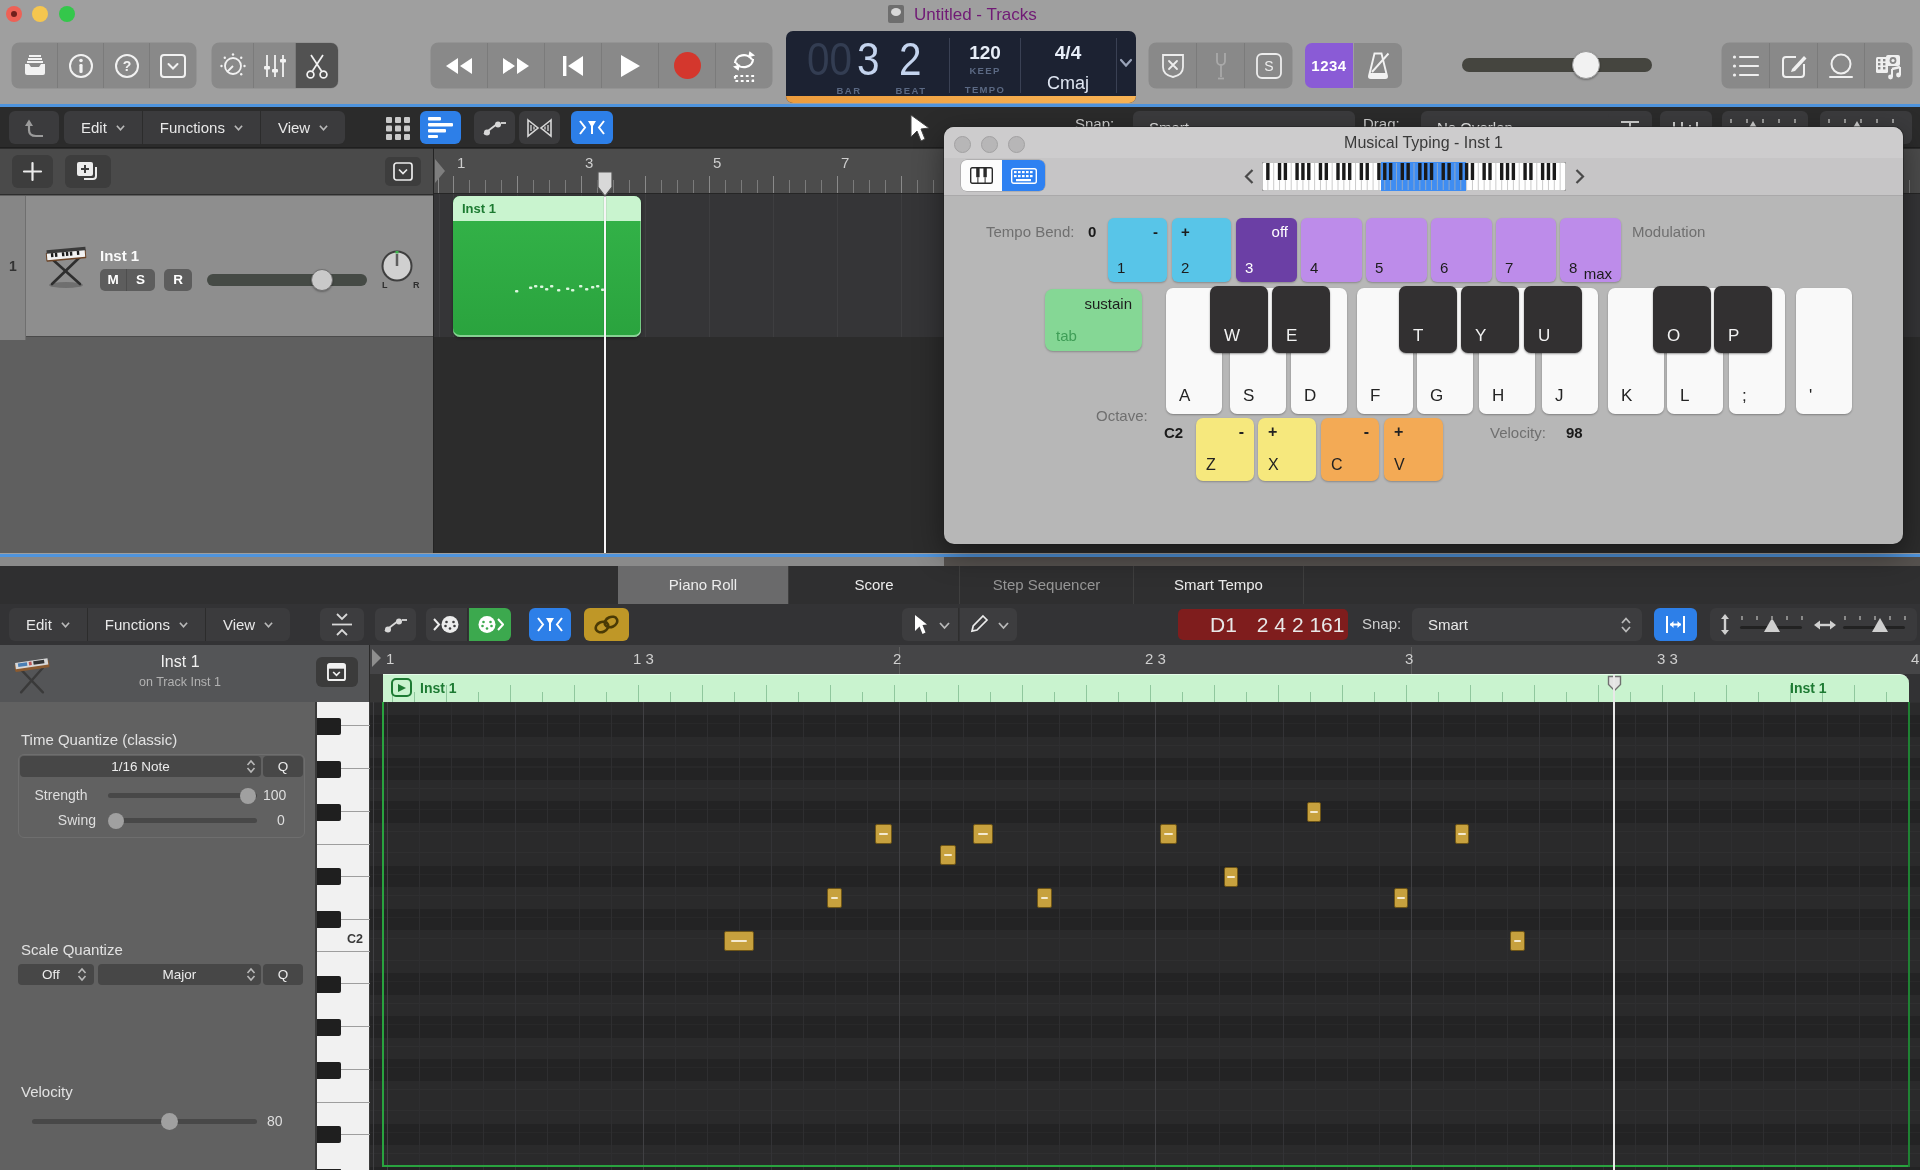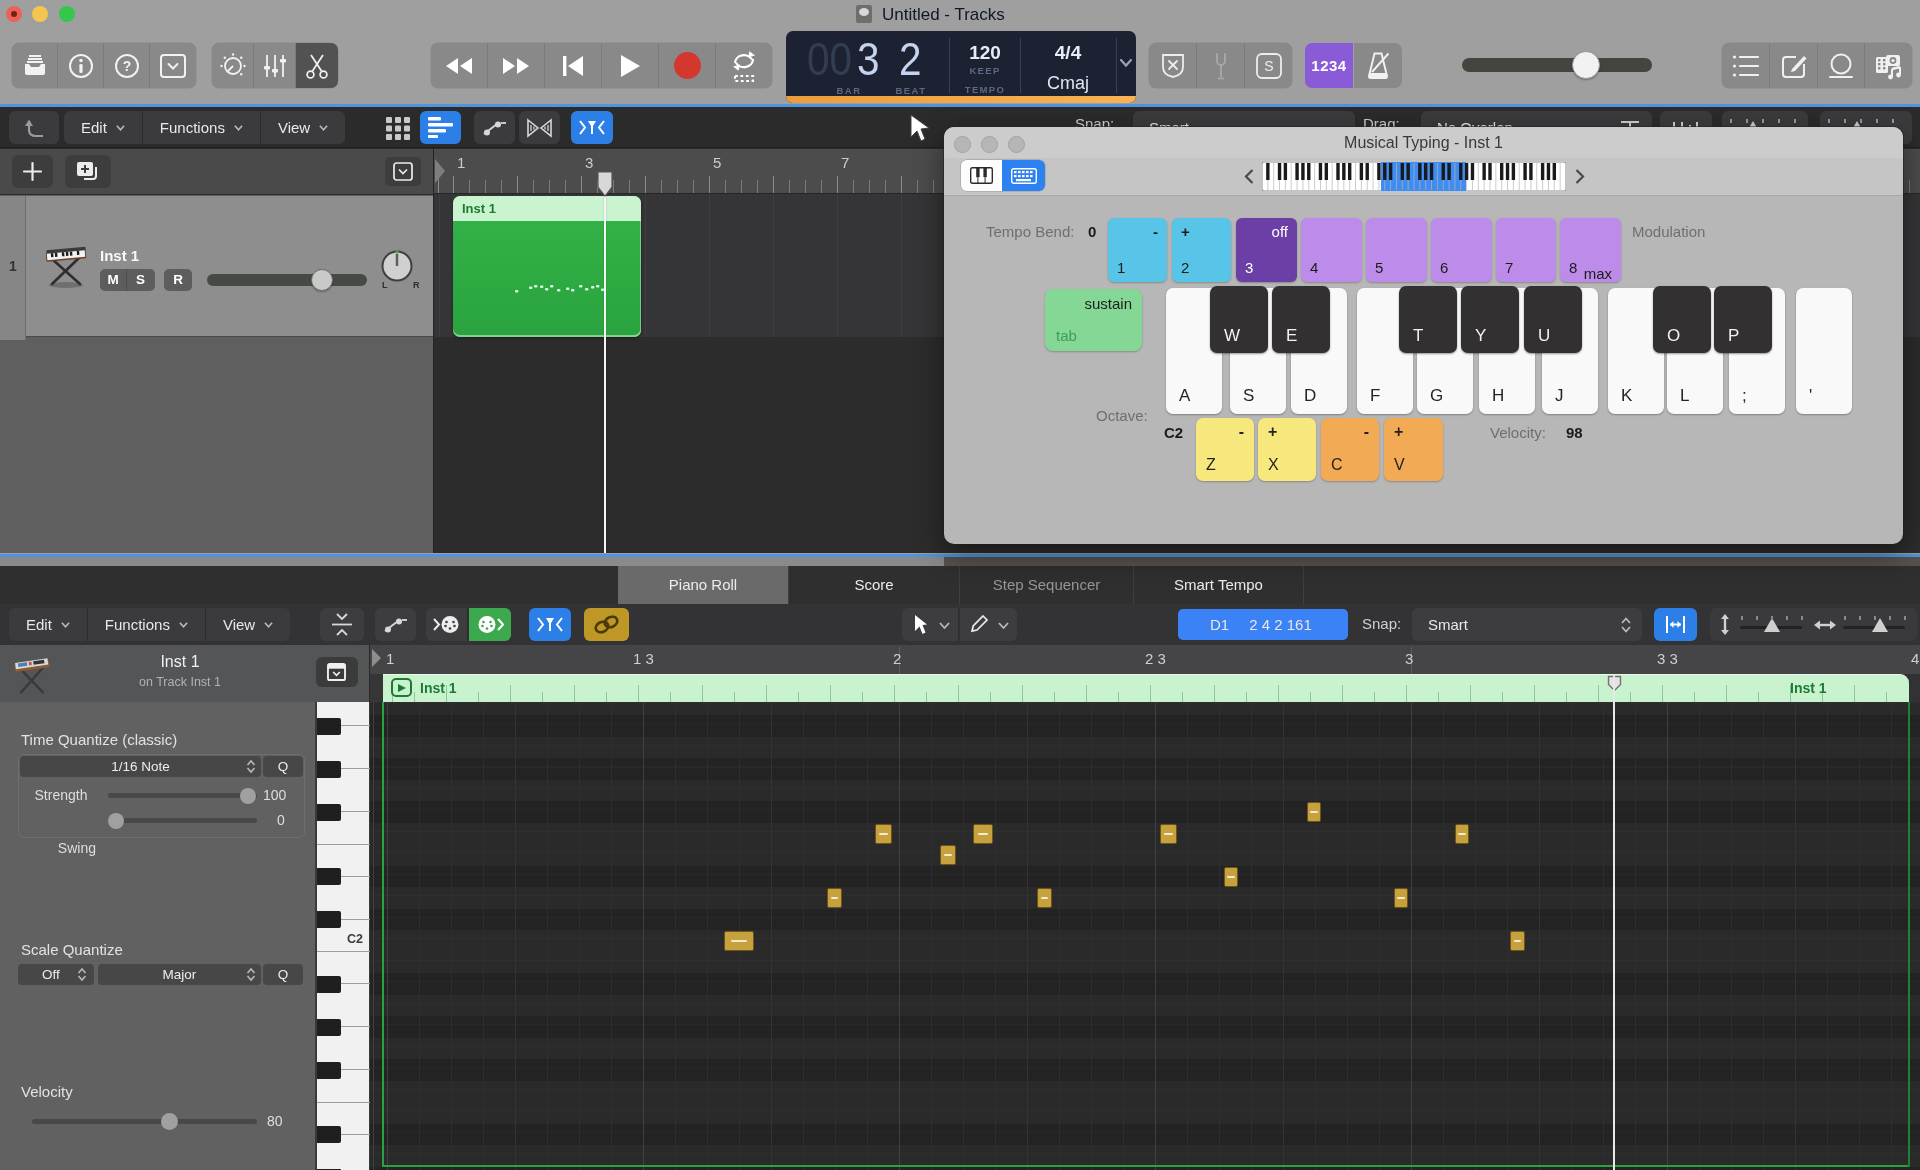--- a/index.html
+++ b/index.html
@@ -3,21 +3,21 @@
 <meta charset="utf-8">
 <style>
 * { margin:0; padding:0; box-sizing:border-box; }
 html,body { width:1920px; height:1170px; overflow:hidden; background:#9e9e9e;
   font-family:"Liberation Sans", sans-serif; }
 .abs { position:absolute; }
 #stage { position:relative; width:1920px; height:1170px; }
 
 #toolbar { position:absolute; left:0; top:0; width:1920px; height:104px; background:#9f9f9f; }
 .tl { position:absolute; top:6px; width:16px; height:16px; border-radius:50%; }
-#title { position:absolute; top:4px; left:856px; height:22px; color:#0f172a; font-size:17px; line-height:22px; }
+#title { position:absolute; top:4px; left:888px; height:22px; color:#701a75; font-size:17px; line-height:22px; }
 .btngroup { position:absolute; top:43px; height:45px; background:#898989; border-radius:7px;
   display:flex; box-shadow:0 0 0 0.5px #79797988; }
 .btngroup .cell { height:45px; display:flex; align-items:center; justify-content:center; border-right:1px solid #7b7b7b; }
 .btngroup .cell:last-child { border-right:none; }
 
 #lcd { position:absolute; left:786px; top:31px; width:350px; height:72px; background:#1c2232; border-radius:7px; overflow:hidden; }
 #lcd .div { position:absolute; top:7px; bottom:10px; width:1px; background:#3a4154; }
 #lcdorange { position:absolute; left:0; right:0; bottom:0; height:7px; background:linear-gradient(90deg,#ec9c3d,#f7b254); }
 
 .blueline { position:absolute; left:0; width:1920px; height:3px; background:#4f94dd; }
@@ -605,21 +605,21 @@
           </svg>
         </div>
     <div class="abs" style="left:960px; top:4px; width:57px; height:33px; background:#3d3d3f; border-radius:0 6px 6px 0;">
           <svg style="position:absolute;left:10px;top:6px;" width="20" height="22" viewBox="0 0 20 22">
             <path d="M13 2 l4 4 L7 16 l-5 1.2 L3.2 12 Z" fill="none" stroke="#ececec" stroke-width="1.7"></path>
           </svg>
           <svg style="position:absolute;right:8px;top:13px;" width="11" height="9" viewBox="0 0 11 9">
             <path d="M1 2 L5.5 7 L10 2" fill="none" stroke="#b9b9b9" stroke-width="1.8"></path>
           </svg>
         </div>
-    <div class="abs" style="left:1178px; top:5px; width:170px; height:31px; background:#3b82f6; border-radius:5px; color:#e8e8e8; font-size:15px; line-height:31px;"><span style="margin-left:32px;">D1</span><span style="margin-left:20px;">2 4 2 161</span></div>
+    <div class="abs" style="left:1178px; top:5px; width:170px; height:31px; background:#7f1d1d; border-radius:5px; color:#e8e8e8; font-size:21px; line-height:31px;"><span style="margin-left:32px;">D1</span><span style="margin-left:20px;">2 4 2 161</span></div>
     <div class="abs" style="left:1362px; top:11px; font-size:15px; color:#cfcfcf;">Snap:</div>
     <div class="abs" style="left:1412px; top:4px; width:230px; height:33px; background:#3d3d3f; border-radius:6px; color:#e8e8e8; font-size:15px; line-height:33px;"><span style="margin-left:16px;">Smart</span>
       <svg style="position:absolute; right:10px; top:8px;" width="12" height="18" viewBox="0 0 12 18">
             <path d="M2 7 L6 2.5 L10 7" fill="none" stroke="#b9b9b9" stroke-width="1.8"></path>
             <path d="M2 11 L6 15.5 L10 11" fill="none" stroke="#b9b9b9" stroke-width="1.8"></path>
           </svg>
     </div>
     <div class="abs" style="left:1654px; top:4px; width:43px; height:33px; background:#2d7fe8; border-radius:6px;">
           <svg style="position:absolute;left:11px;top:7px;" width="21" height="19" viewBox="0 0 21 19">
             <g stroke="#fff" stroke-width="2">
@@ -723,21 +723,21 @@
       <svg style="position:absolute; right:5px; top:3px;" width="10" height="15" viewBox="0 0 10 15">
             <path d="M1.5 6 L5 2 L8.5 6" fill="none" stroke="#b9b9b9" stroke-width="1.6"></path>
             <path d="M1.5 9 L5 13 L8.5 9" fill="none" stroke="#b9b9b9" stroke-width="1.6"></path>
           </svg>
     </div>
     <div class="abs" style="left:263px; top:54px; width:40px; height:21px; background:#474747; border-radius:4px; color:#ececec; font-size:13.5px; text-align:center; line-height:21px;">Q</div>
     <div class="abs" style="left:26px; top:85px; width:70px; text-align:center; font-size:14px; color:#dedede;">Strength</div>
     <div class="abs" style="left:108px; top:91px; width:149px; height:5px; background:#484848; border-radius:3px;"></div>
     <div class="abs" style="left:240px; top:86px; width:16px; height:16px; border-radius:50%; background:#a0a0a0;"></div>
     <div class="abs" style="left:263px; top:85px; font-size:14px; color:#dedede;">100</div>
-    <div class="abs" style="left:26px; top:110px; width:70px; text-align:right; font-size:14px; color:#dedede;margin-top:28px;">Swing</div>
+    <div class="abs" style="left:26px; top:110px; width:70px; text-align:right; font-size:14px; color:#dedede;">Swing</div>
     <div class="abs" style="left:108px; top:116px; width:149px; height:5px; background:#484848; border-radius:3px;"></div>
     <div class="abs" style="left:108px; top:111px; width:16px; height:16px; border-radius:50%; background:#a0a0a0;"></div>
     <div class="abs" style="left:277px; top:110px; font-size:14px; color:#dedede;">0</div>
     <div class="abs" style="left:21px; top:239px; font-size:15px; color:#e2e2e2;">Scale Quantize</div>
     <div class="abs" style="left:18px; top:262px; width:76px; height:21px; background:#474747; border-radius:4px; color:#ececec; font-size:13.5px; text-align:center; line-height:21px;"><span style="margin-right:10px;">Off</span>
       <svg style="position:absolute; right:7px; top:3px;" width="10" height="15" viewBox="0 0 10 15">
             <path d="M1.5 6 L5 2 L8.5 6" fill="none" stroke="#b9b9b9" stroke-width="1.6"></path>
             <path d="M1.5 9 L5 13 L8.5 9" fill="none" stroke="#b9b9b9" stroke-width="1.6"></path>
           </svg>
     </div>

